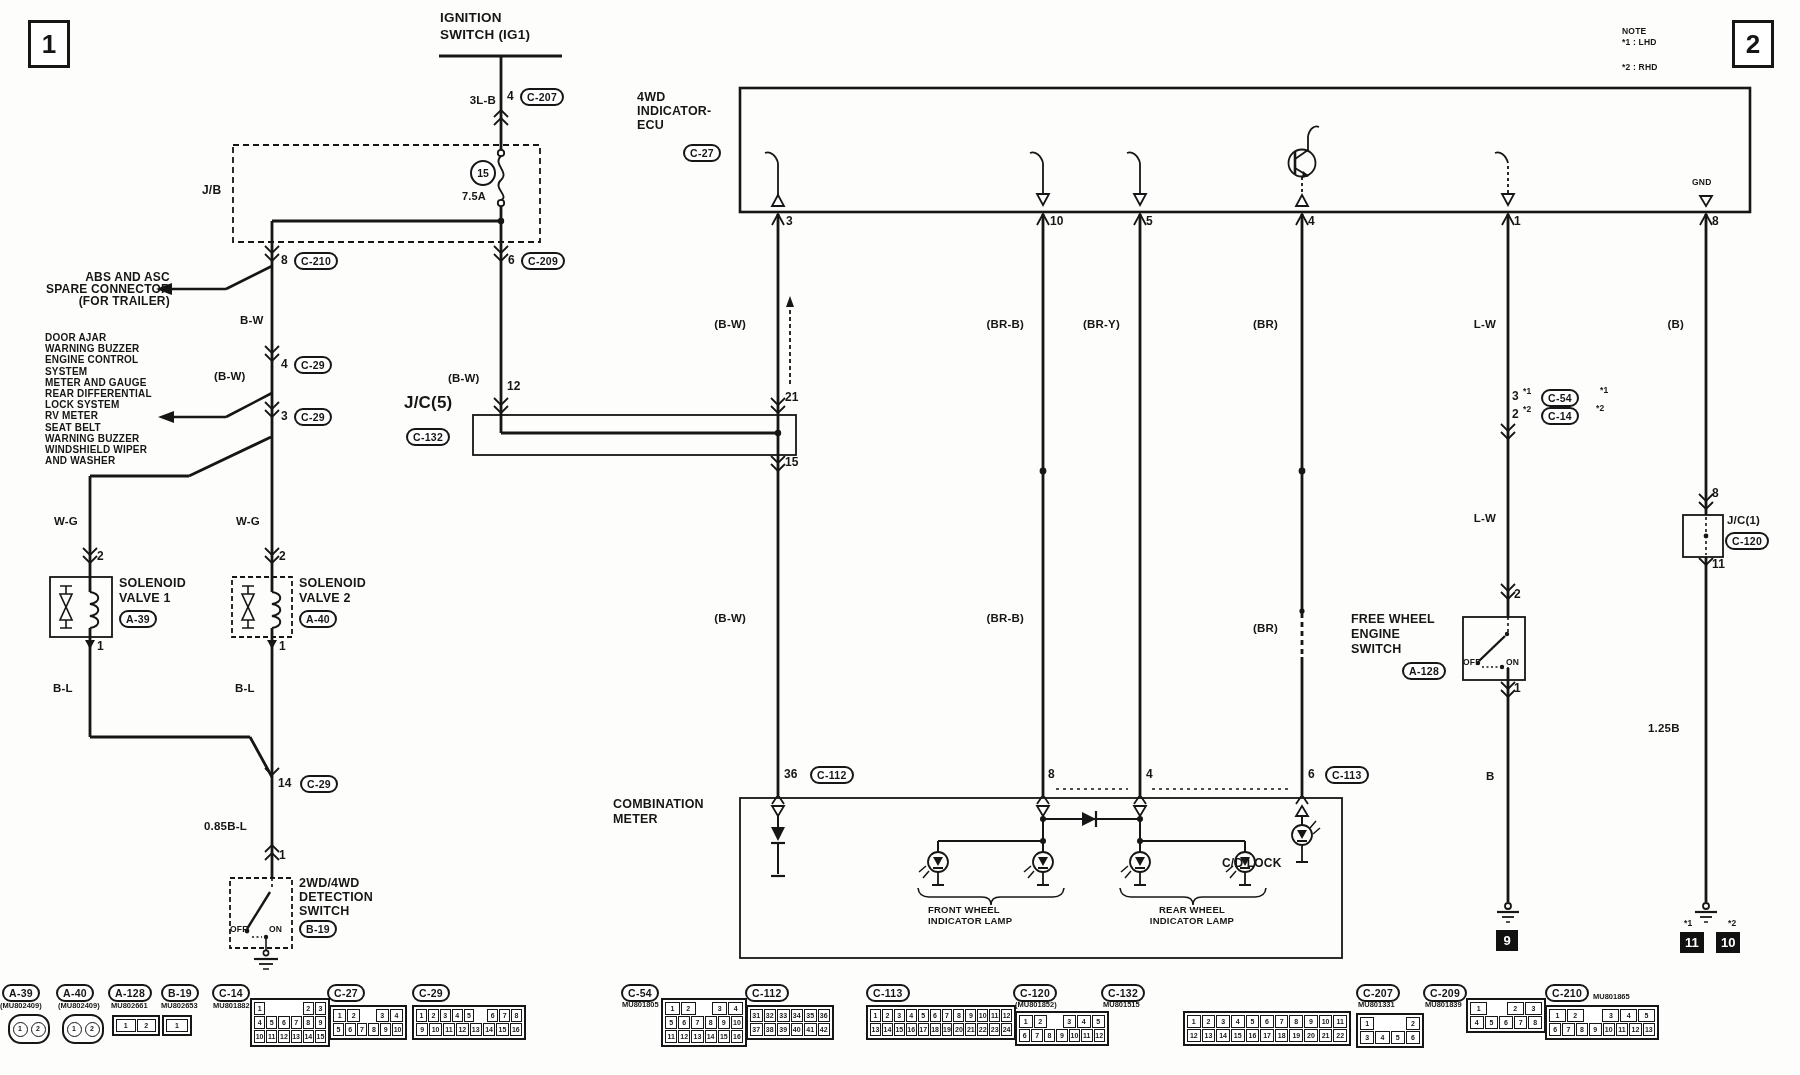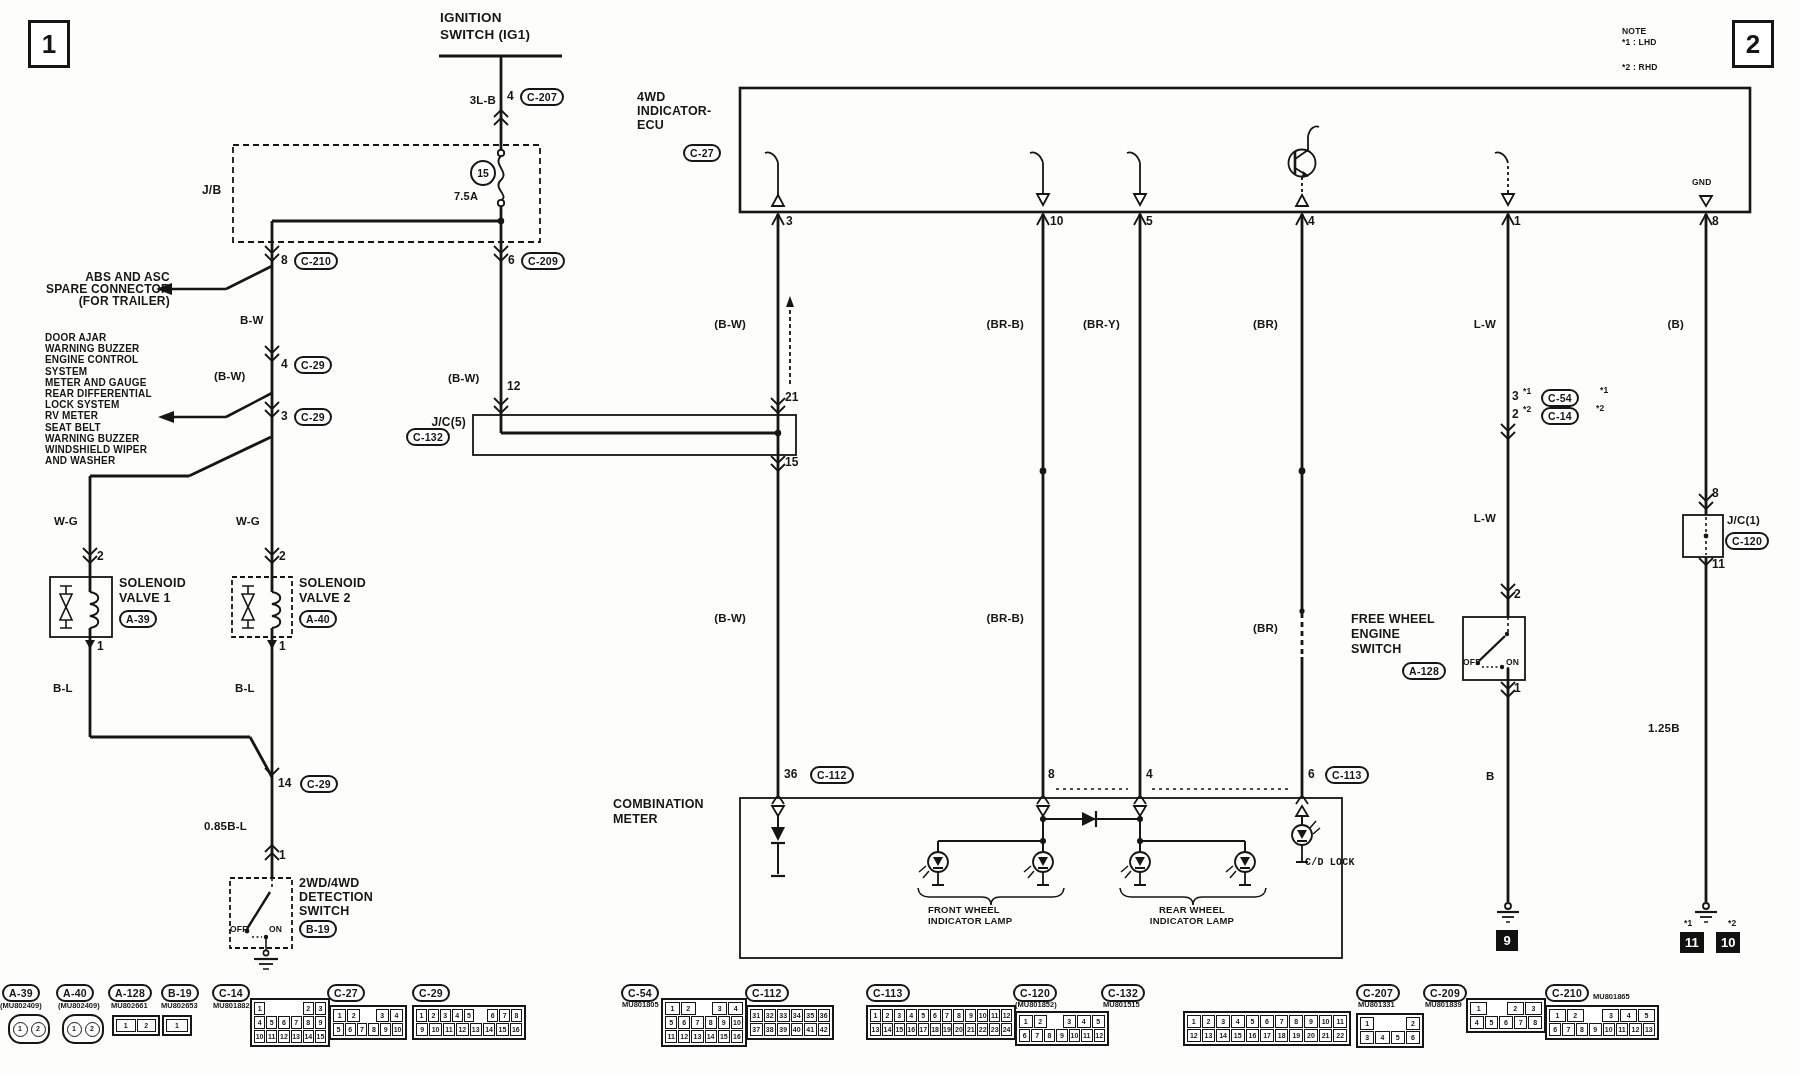--- a/index.html
+++ b/index.html
@@ -278,21 +278,21 @@
         <path d="M1297,841 H1307" stroke-width="2"></path>
       </g>
     </g>
   </svg>
   <div id="overlay">
       <div class="lbl" style="left: 440px; top: 10px; font-size: 13.5px; line-height: 16.5px;">IGNITION
 SWITCH (IG1)</div>
       <div class="lbl" style="left: 450px; top: 94px; font-size: 11.5px; line-height: 13.225px; width: 46px; text-align: right;">3L-B</div>
       <div class="lbl" style="left: 507px; top: 90px; font-size: 12px; line-height: 13.8px;">4</div>
       <div class="lbl" style="left: 202px; top: 146px; font-size: 12px; line-height: 13.8px; margin-top: 38px;">J/B</div>
-      <div class="lbl" style="left: 454px; top: 190px; font-size: 11px; line-height: 12.65px; width: 40px; text-align: left;">7.5A</div>
+      <div class="lbl" style="left: 454px; top: 190px; font-size: 11px; line-height: 12.65px; width: 40px; text-align: center;">7.5A</div>
       <div class="lbl" style="left: 281px; top: 254px; font-size: 12px; line-height: 13.8px;">8</div>
       <div class="lbl" style="left: 508px; top: 254px; font-size: 12px; line-height: 13.8px;">6</div>
       <div class="lbl" style="left: 46px; top: 271px; font-size: 12px; line-height: 12px; text-align: right;">ABS AND ASC
 SPARE CONNECTOR
 (FOR TRAILER)</div>
       <div class="lbl" style="left: 240px; top: 314px; font-size: 11.5px; line-height: 13.225px;">B-W</div>
       <div class="lbl" style="left: 281px; top: 358px; font-size: 12px; line-height: 13.8px;">4</div>
       <div class="lbl" style="left: 45px; top: 332px; font-size: 10px; line-height: 11.2px;">DOOR AJAR
 WARNING BUZZER
 ENGINE CONTROL
@@ -341,21 +341,21 @@
       <div class="lbl" style="left: 1712px; top: 215px; font-size: 12px; line-height: 13.8px;">8</div>
       <div class="lbl" style="left: 1692px; top: 178px; font-size: 8.5px; line-height: 9.775px;">GND</div>
       <div class="lbl" style="left: 698px; top: 318px; font-size: 11.5px; line-height: 13.225px; width: 48px; text-align: right;">(B-W)</div>
       <div class="lbl" style="left: 966px; top: 318px; font-size: 11.5px; line-height: 13.225px; width: 58px; text-align: right;">(BR-B)</div>
       <div class="lbl" style="left: 1062px; top: 318px; font-size: 11.5px; line-height: 13.225px; width: 58px; text-align: right;">(BR-Y)</div>
       <div class="lbl" style="left: 1226px; top: 318px; font-size: 11.5px; line-height: 13.225px; width: 52px; text-align: right;">(BR)</div>
       <div class="lbl" style="left: 1460px; top: 318px; font-size: 11.5px; line-height: 13.225px; width: 36px; text-align: right;">L-W</div>
       <div class="lbl" style="left: 1648px; top: 318px; font-size: 11.5px; line-height: 13.225px; width: 36px; text-align: right;">(B)</div>
       <div class="lbl" style="left: 448px; top: 372px; font-size: 11.5px; line-height: 13.225px;">(B-W)</div>
       <div class="lbl" style="left: 507px; top: 380px; font-size: 12px; line-height: 13.8px;">12</div>
-      <div class="lbl" style="left: 404px; top: 416px; font-size: 12px; line-height: 13.225px; width: 62px; text-align: right;">J/C(5)</div>
+      <div class="lbl" style="left: 404px; top: 396px; font-size: 17px; line-height: 13.225px; width: 62px; text-align: left;">J/C(5)</div>
       <div class="lbl" style="left: 785px; top: 391px; font-size: 12px; line-height: 13.8px;">21</div>
       <div class="lbl" style="left: 785px; top: 456px; font-size: 12px; line-height: 13.8px;">15</div>
       <div class="lbl" style="left: 698px; top: 612px; font-size: 11.5px; line-height: 13.225px; width: 48px; text-align: right;">(B-W)</div>
       <div class="lbl" style="left: 966px; top: 612px; font-size: 11.5px; line-height: 13.225px; width: 58px; text-align: right;">(BR-B)</div>
       <div class="lbl" style="left: 1226px; top: 622px; font-size: 11.5px; line-height: 13.225px; width: 52px; text-align: right;">(BR)</div>
       <div class="lbl" style="left: 1460px; top: 512px; font-size: 11.5px; line-height: 13.225px; width: 36px; text-align: right;">L-W</div>
       <div class="lbl" style="left: 1512px; top: 390px; font-size: 12px; line-height: 13.8px;">3</div>
       <div class="lbl" style="left: 1523px; top: 387px; font-size: 8.5px; line-height: 9.775px;">*1</div>
       <div class="lbl" style="left: 1512px; top: 408px; font-size: 12px; line-height: 13.8px;">2</div>
       <div class="lbl" style="left: 1523px; top: 405px; font-size: 8.5px; line-height: 9.775px;">*2</div>
@@ -372,21 +372,21 @@
       <div class="lbl" style="left: 1727px; top: 514px; font-size: 11.5px; line-height: 13.225px;">J/C(1)</div>
       <div class="lbl" style="left: 1712px; top: 558px; font-size: 12px; line-height: 13.8px;">11</div>
       <div class="lbl" style="left: 1486px; top: 770px; font-size: 11.5px; line-height: 13.225px;">B</div>
       <div class="lbl" style="left: 1648px; top: 722px; font-size: 11.5px; line-height: 13.225px;">1.25B</div>
       <div class="lbl" style="left: 613px; top: 797px; font-size: 12.5px; line-height: 15px;">COMBINATION
 METER</div>
       <div class="lbl" style="left: 784px; top: 768px; font-size: 12px; line-height: 13.8px;">36</div>
       <div class="lbl" style="left: 1048px; top: 768px; font-size: 12px; line-height: 13.8px;">8</div>
       <div class="lbl" style="left: 1146px; top: 768px; font-size: 12px; line-height: 13.8px;">4</div>
       <div class="lbl" style="left: 1308px; top: 768px; font-size: 12px; line-height: 13.8px;">6</div>
-      <div class="lbl" style="left: 1305px; top: 858px; font-size: 10px; line-height: 10.925px; font-family: Liberation Mono, monospace;">C/D LOCK</div>
+      <div class="lbl" style="left: 1222px; top: 858px; font-size: 12px; line-height: 10.925px;">C/D LOCK</div>
       <div class="lbl" style="left: 928px; top: 904px; font-size: 9.5px; line-height: 11px; width: 124px; text-align: left;">FRONT WHEEL
 INDICATOR LAMP</div>
       <div class="lbl" style="left: 1130px; top: 904px; font-size: 9.5px; line-height: 11px; width: 124px; text-align: center;">REAR WHEEL
 INDICATOR LAMP</div>
       <div class="lbl" style="left: 1684px; top: 919px; font-size: 8.5px; line-height: 9.775px;">*1</div>
       <div class="lbl" style="left: 1728px; top: 919px; font-size: 8.5px; line-height: 9.775px;">*2</div>
       <div class="capsule" style="left: 520px; top: 88px;">C-207</div>
       <div class="capsule" style="left: 294px; top: 252px;">C-210</div>
       <div class="capsule" style="left: 521px; top: 252px;">C-209</div>
       <div class="capsule" style="left: 294px; top: 356px;">C-29</div>

